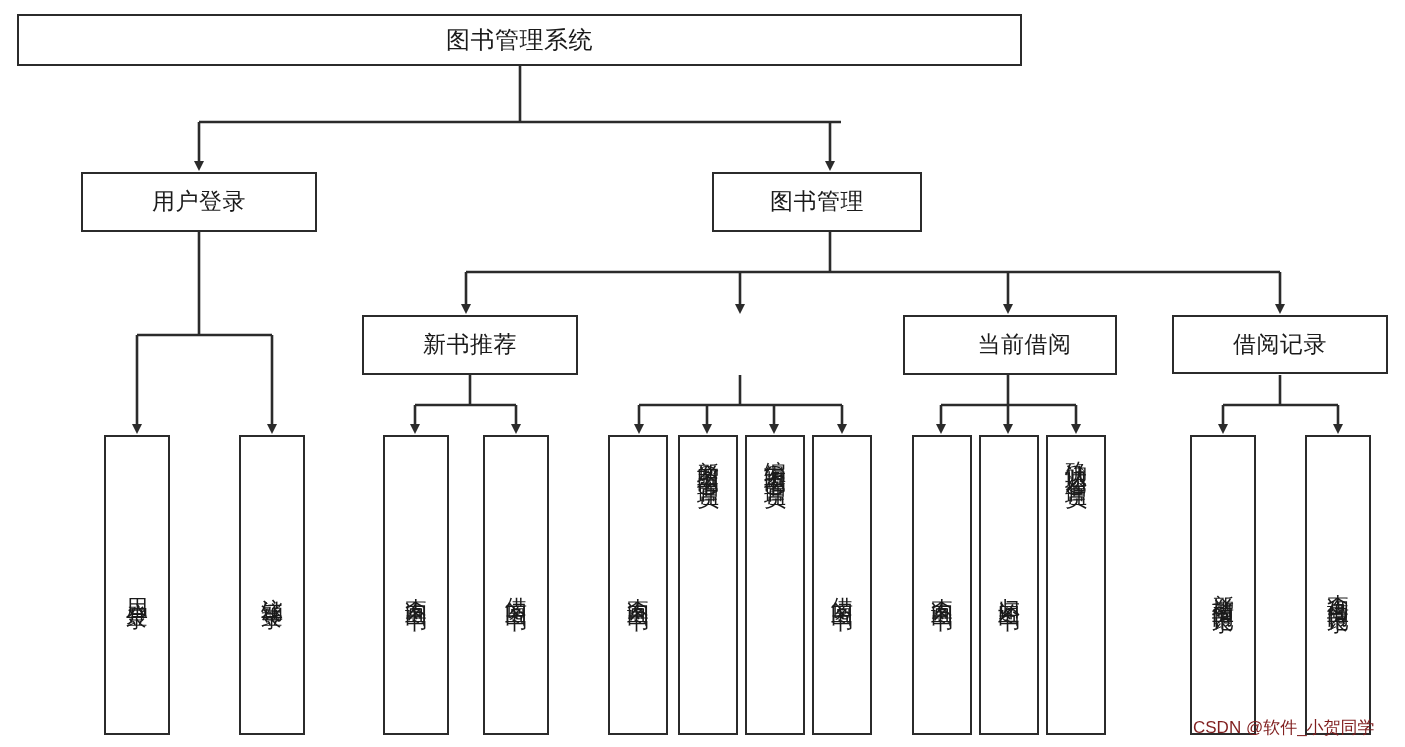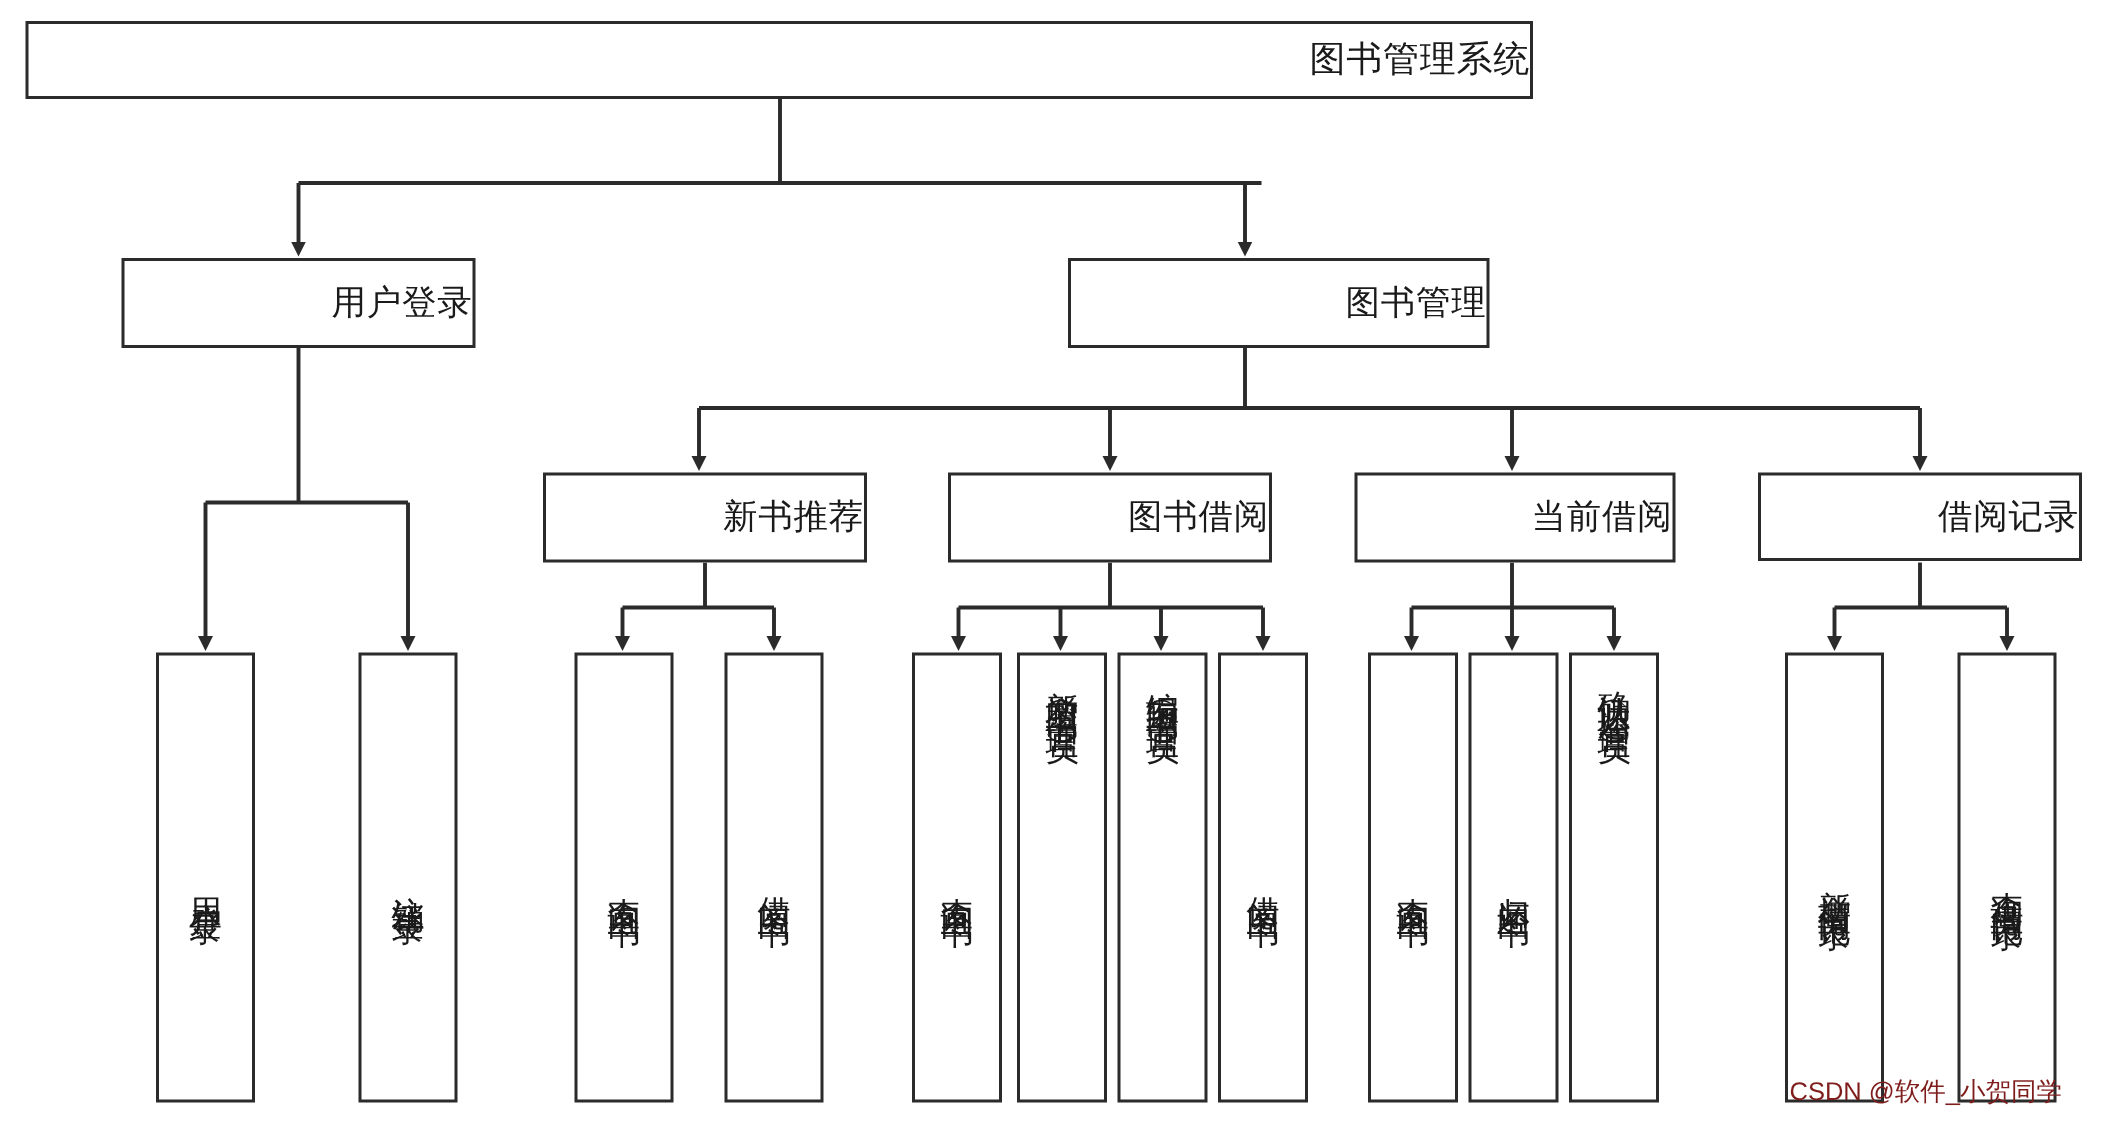--- a/index.html
+++ b/index.html
@@ -20,21 +20,21 @@
     width:1405px;height:747px;
     pointer-events:none;
   }
   .node{
     position:absolute;
     box-sizing:border-box;
     background:#ffffff;
     border:2px solid #2b2b2b;
     display:flex;
     align-items:center;
-    justify-content:flex-end;
+    justify-content:center;
     z-index:2;
   }
   .node .lbl{
     color:#1a1a1a;
     line-height:1.18;
     text-align:center;
     white-space:pre;
   }
   
   .h-node .lbl{
@@ -121,29 +121,26 @@
     </g>
   </svg>
 
   <div class="node h-node l1" style="left:17px;top:14px;width:1005px;height:52px;">
     <span class="lbl">图书管理系统</span>
   </div>
 
   <div class="node h-node" style="left:81px;top:172px;width:236px;height:60px;">
     <span class="lbl">用户登录</span>
   </div>
-  <div class="node h-node" style="left:712px;top:172px;width:281px;height:60px;">
+  <div class="node h-node" style="left:712px;top:172px;width:210px;height:60px;">
     <span class="lbl">图书管理</span>
   </div>
 
   <div class="node h-node" style="left:362px;top:315px;width:216px;height:60px;">
     <span class="lbl">新书推荐</span>
-  </div>
-  <div class="node h-node" style="left:632px;top:315px;width:216px;height:60px;">
-    <span class="lbl">图书借阅</span>
   </div>
   <div class="node h-node" style="left:903px;top:315px;width:214px;height:60px;padding-left:29px;">
     <span class="lbl">当前借阅</span>
   </div>
   <div class="node h-node" style="left:1172px;top:315px;width:216px;height:59px;">
     <span class="lbl">借阅记录</span>
   </div>
 
   <div class="node v-node mid" style="left:104px;top:435px;width:66px;height:300px;">
     <span class="lbl">用户登录</span>

